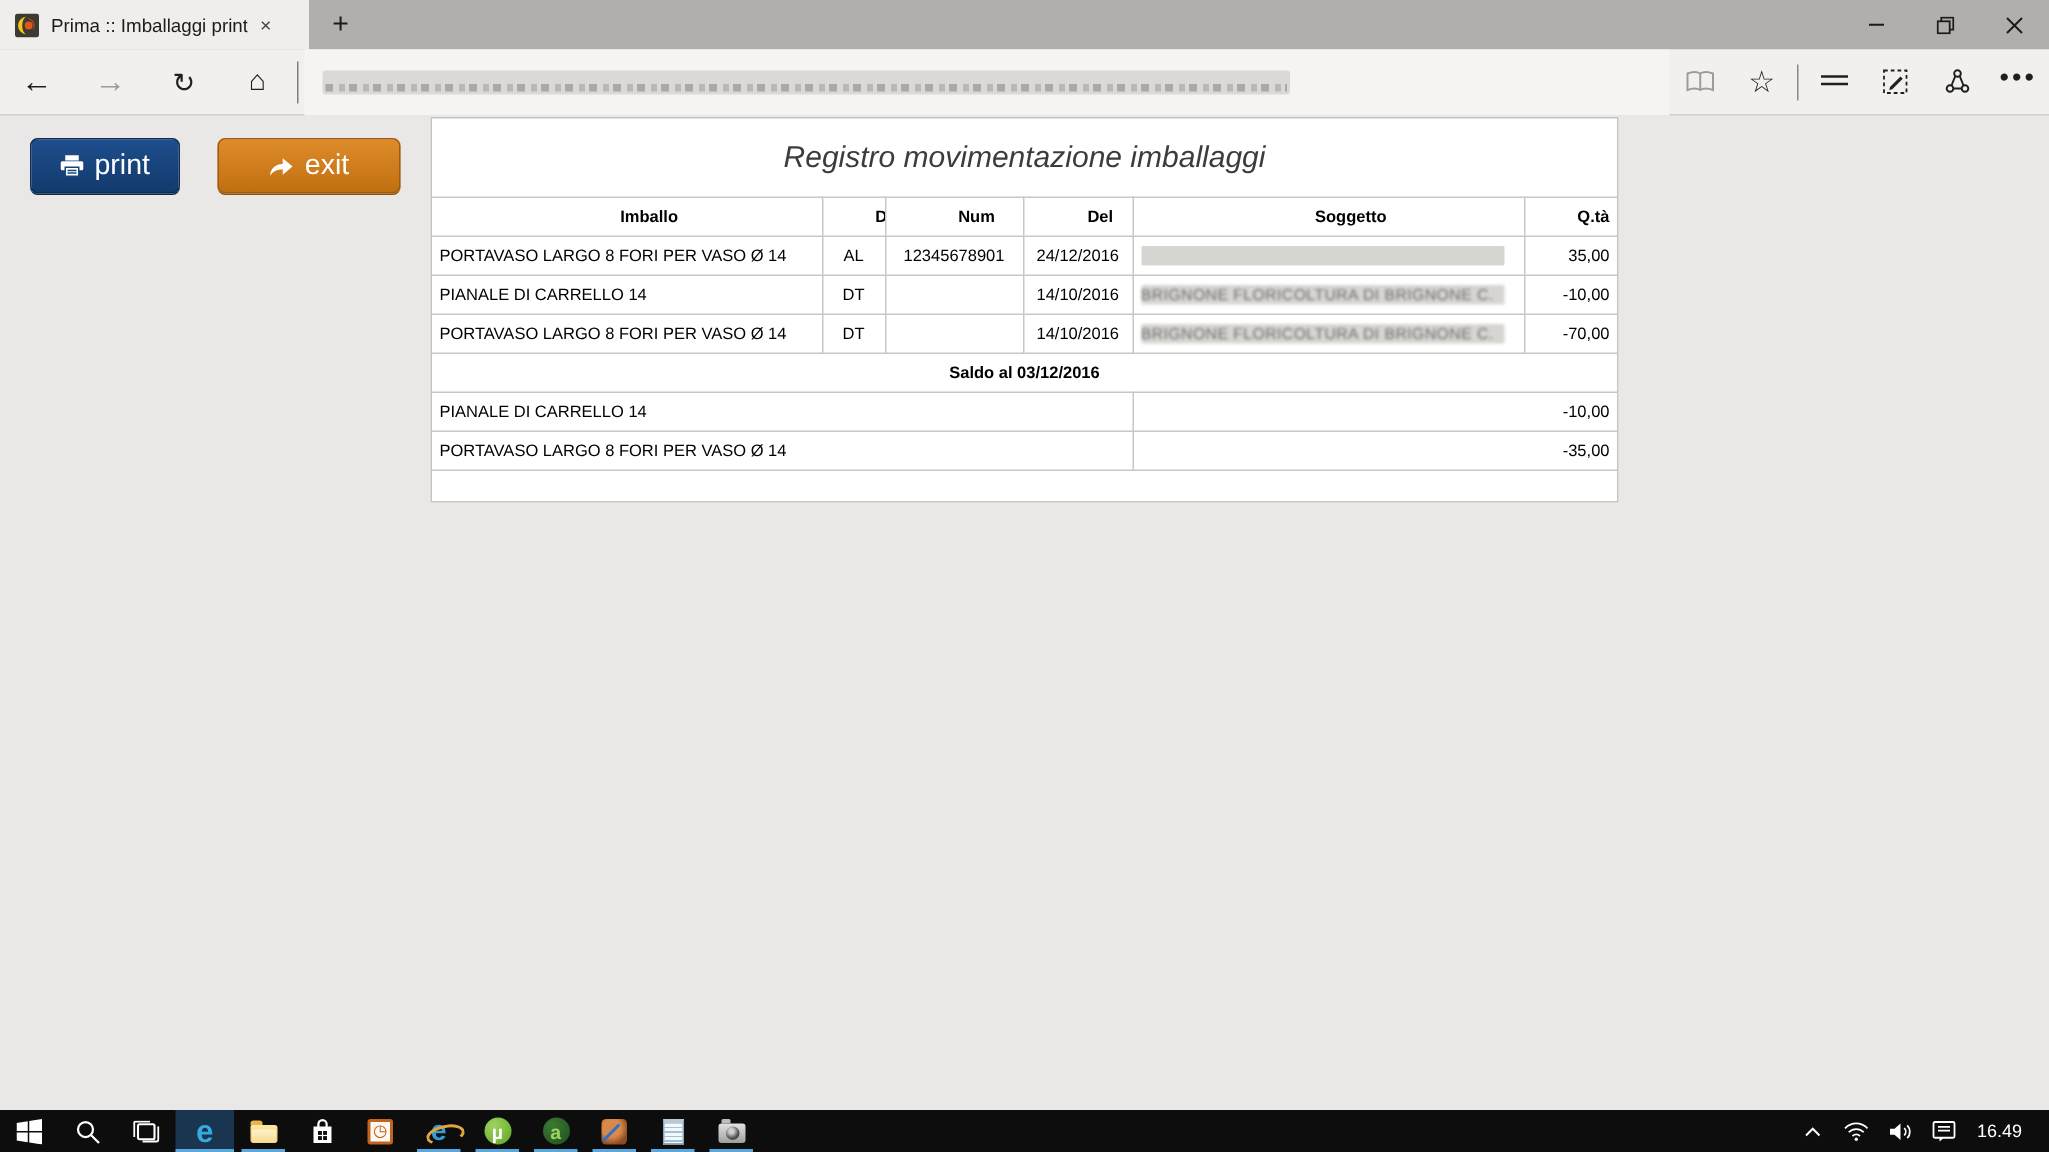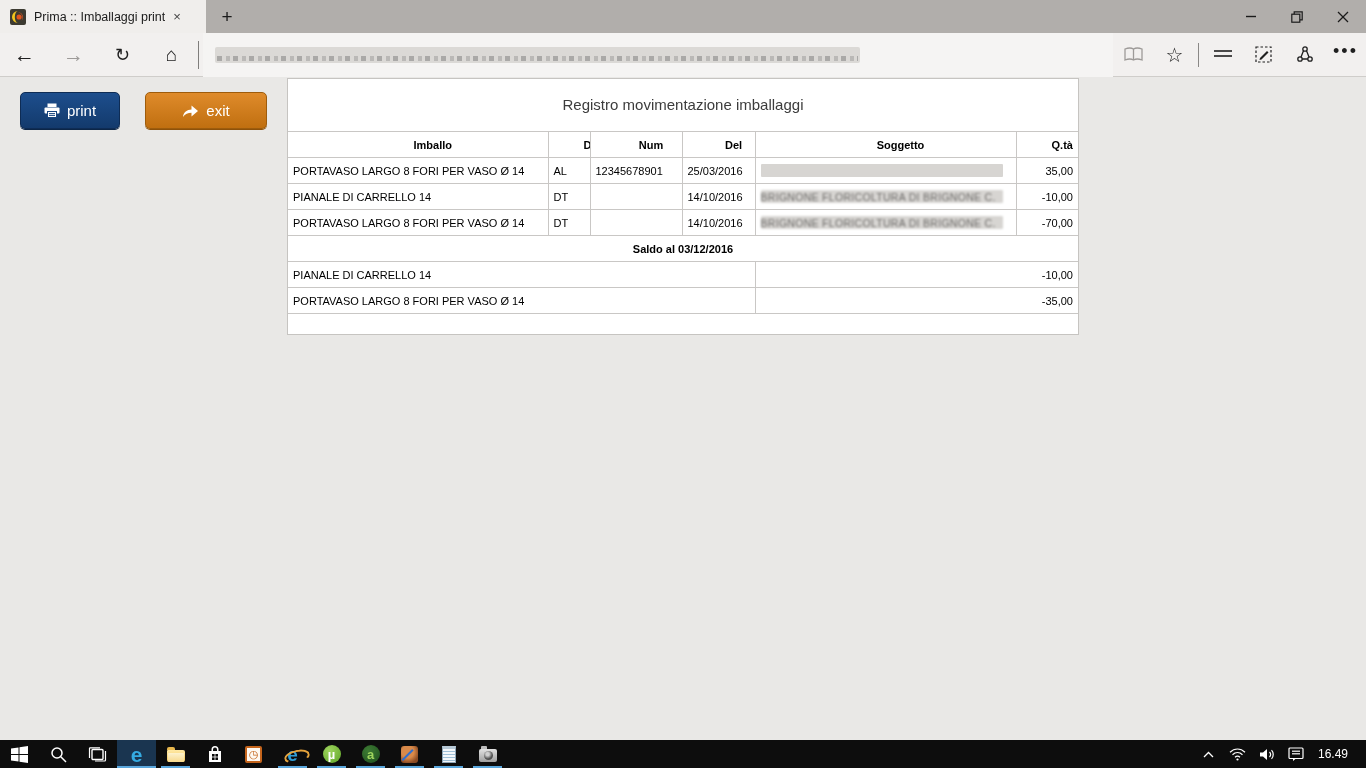--- a/index.html
+++ b/index.html
@@ -29,35 +29,35 @@
   .addr-redact::after{ content:""; position:absolute; left:2px; right:2px; bottom:2px; height:5px;
       background:repeating-linear-gradient(90deg, rgba(110,110,110,.45) 0 5px, rgba(110,110,110,0) 5px 9px, rgba(110,110,110,.3) 9px 13px, rgba(110,110,110,0) 13px 16px); }
   .tool-icons{ display:flex; align-items:center; }
   .tool-ico{ width:41px; display:flex; align-items:center; justify-content:center; color:#1f1f1f; height:44px; }
   .tool-ico.star{ font-size:20px; }
   .tool-sep{ width:1px; height:24px; background:#8a8886; margin:0 3px; }
   .tool-ico.more{ font-size:18px; letter-spacing:2px; padding-bottom:6px; }
 
   
   .page{ position:absolute; top:78px; left:0; right:0; bottom:28px; background:#e9e8e6; }
-  .action-btn{ position:absolute; top:14px; height:37px; border-radius:5px; color:#fff; font-size:15px;
+  .action-btn{ position:absolute; top:14px; height:37px; border-radius:5px; color:#fff; font-size:19px;
       display:flex; align-items:center; justify-content:center; gap:7px; cursor:pointer; }
   .btn-print{ left:20px; width:100px; background:linear-gradient(#1d4e8d,#133a6c); border:1px solid #0e2c55; box-shadow:0 1px 0 #0c2647; }
   .btn-exit{ left:145px; width:122px; background:linear-gradient(#e0initial, #c06c10); background:linear-gradient(#df8b2b,#c06f10); border:1px solid #9e5c0c; box-shadow:0 1px 0 #8e520a; }
   .action-btn svg{ display:block; }
 
   .card{ position:absolute; left:287px; top:0; width:792px; background:#fff; border:1px solid #c6c4c1; padding-bottom:20px; }
-  .card-title{ height:52px; line-height:52px; text-align:center; font-size:15px; color:#3c3c3c; }
+  .card-title{ height:52px; line-height:52px; text-align:center; font-size:20px; color:#3c3c3c;font-style:italic; }
 
   table.reg{ width:100%; border-collapse:collapse; table-layout:fixed; }
   table.reg td, table.reg th{ border:1px solid #c9c7c5; height:26px; font-size:11px; color:#000; padding:0 5px; overflow:hidden; white-space:nowrap; }
   table.reg th{ font-weight:bold; text-align:center;padding-left:35px; }
   table.reg td:first-child, table.reg th:first-child{ border-left:none; }
   table.reg td:last-child, table.reg th:last-child{ border-right:none; }
-  td.c{ } td.r{ text-align:right; } td.l{ text-align:left; }
+  td.c{ text-align:center; } td.r{ text-align:right; } td.l{ text-align:left; }
   .saldo-hdr{ font-weight:bold; text-align:center; }
   .redact{ display:block; height:13px; background:#d7d5d2; border-radius:1px; width:97%; }
   .redact.txt{ color:#6e6c6a; font-size:10.5px; line-height:15px; letter-spacing:.3px; filter:blur(1.1px); overflow:hidden; }
 
   
   .taskbar{ position:absolute; left:0; right:0; bottom:0; height:28px; background:#0d0d0d; display:flex; align-items:stretch; }
   .tb-btn{ width:39px; display:flex; align-items:center; justify-content:center; position:relative; }
   .tb-btn.running::after{ content:""; position:absolute; bottom:0; left:5px; right:5px; height:2px; background:#5aa7dd; }
   .tb-btn.active{ background:#1a3550; }
   .tb-btn.active::after{ content:""; position:absolute; bottom:0; left:0; right:0; height:2px; background:#5aa7dd; }
@@ -200,21 +200,21 @@
           <th>Doc</th>
           <th>Num</th>
           <th>Del</th>
           <th>Soggetto</th>
           <th>Q.tà</th>
         </tr>
         <tr>
           <td class="l">PORTAVASO LARGO 8 FORI PER VASO Ø 14</td>
           <td class="c">AL</td>
           <td class="c">12345678901</td>
-          <td class="c">25/03/2016</td>
+          <td class="c">24/12/2016</td>
           <td class="l">
                 <span class="redact"></span>
               </td>
           <td class="r">35,00</td>
         </tr>
         <tr>
           <td class="l">PIANALE DI CARRELLO 14</td>
           <td class="c">DT</td>
           <td class="c"></td>
           <td class="c">14/10/2016</td>

